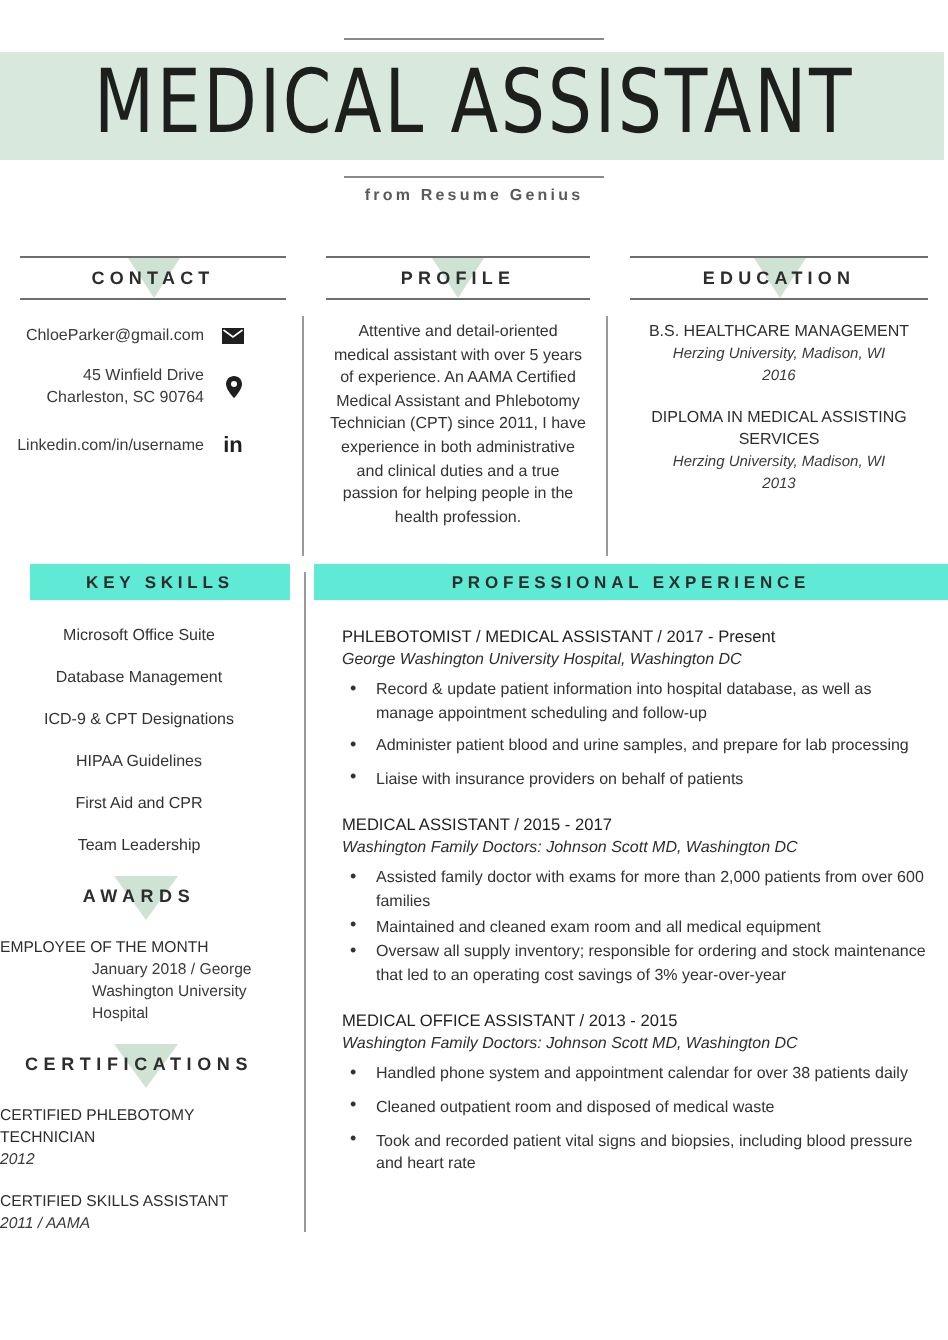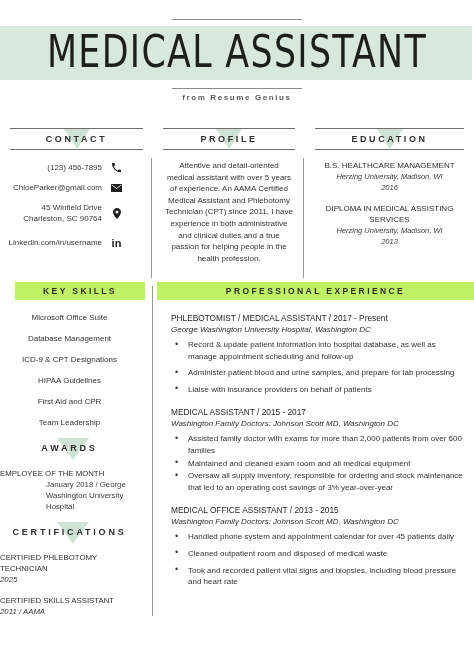--- a/index.html
+++ b/index.html
@@ -206,21 +206,21 @@
   .left-col {
     width: 153px;
     position: relative;
   }
   .right-col {
     width: 321px;
     position: relative;
   }
 
   .band {
-    background: #bef264;
+    background: #5eead4;
     height: 18px;
     line-height: 18px;
     text-align: center;
     font-size: 8.5px;
     font-weight: 700;
     letter-spacing: 2.4px;
     color: #2d2d2d;
   }
   .band-skills { margin: 0 8px 0 15px; }
   .band-exp { margin-left: 4px; margin-right: 0; }
@@ -351,28 +351,20 @@
 <div class="top-row">
 
   <div class="col col-contact">
     <div class="sec-head-ruled">
       <div class="rule top"></div>
       <div class="tri"></div>
       <div class="label">CONTACT</div>
       <div class="rule bottom"></div>
     </div>
     <div class="contact-list">
-      <div class="contact-row">
-        <div class="contact-text">(123) 456-7895</div>
-        <div class="contact-icon">
-          <svg width="9" height="9" viewBox="0 0 24 24">
-              <path fill="#1f1f1f" d="M6.6 10.8c1.9 3.7 4.9 6.7 8.6 8.6l2.9-2.9c.4-.4.9-.5 1.3-.3 1.4.5 2.9.7 4.4.7.7 0 1.2.6 1.2 1.2V23c0 .7-.6 1.2-1.2 1.2C11.6 24.2 0 12.6 0 .2 0-.5.6-1 1.2-1H6c.7 0 1.2.6 1.2 1.2 0 1.6.2 3 .7 4.4.2.4.1.9-.3 1.3l-2.9 2.9z" transform="translate(0,1)"></path>
-            </svg>
-        </div>
-      </div>
       <div class="contact-row">
         <div class="contact-text">ChloeParker@gmail.com</div>
         <div class="contact-icon">
           <svg width="11" height="8" viewBox="0 0 22 16">
               <rect x="0" y="0" width="22" height="16" fill="#1f1f1f"></rect>
               <path d="M1.5 2 L11 9 L20.5 2" stroke="#ffffff" stroke-width="1.6" fill="none"></path>
             </svg>
         </div>
       </div>
       <div class="contact-row">
@@ -451,21 +443,21 @@
       </div>
     </div>
 
     <div class="sec-head-tri">
       <div class="tri"></div>
       <div class="label">CERTIFICATIONS</div>
     </div>
     <div class="cert-block">
       <div class="cert-entry">
         <div class="cert-title">CERTIFIED PHLEBOTOMY TECHNICIAN</div>
-        <div class="cert-title cert-year">2025</div>
+        <div class="cert-title cert-year">2012</div>
       </div>
       <div class="cert-entry">
         <div class="cert-title">CERTIFIED SKILLS ASSISTANT</div>
         <div class="cert-title cert-year">2011 / AAMA</div>
       </div>
     </div>
 
     <div class="left-vdiv" style="top:4px; height:330px;"></div>
   </div>
 
@@ -490,21 +482,21 @@
           <li>Assisted family doctor with exams for more than 2,000 patients from over 600 families</li>
           <li>Maintained and cleaned exam room and all medical equipment</li>
           <li>Oversaw all supply inventory; responsible for ordering and stock maintenance that led to an operating cost savings of 3% year-over-year</li>
         </ul>
       </div>
 
       <div class="job">
         <div class="job-title">MEDICAL OFFICE ASSISTANT / 2013 - 2015</div>
         <div class="job-org">Washington Family Doctors: Johnson Scott MD, Washington DC</div>
         <ul class="bullets">
-          <li>Handled phone system and appointment calendar for over 45 patients daily</li>
+          <li>Handled phone system and appointment calendar for over 38 patients daily</li>
           <li>Cleaned outpatient room and disposed of medical waste</li>
           <li>Took and recorded patient vital signs and biopsies, including blood pressure and heart rate</li>
         </ul>
       </div>
 
     </div>
   </div>
 
 </div>
 

